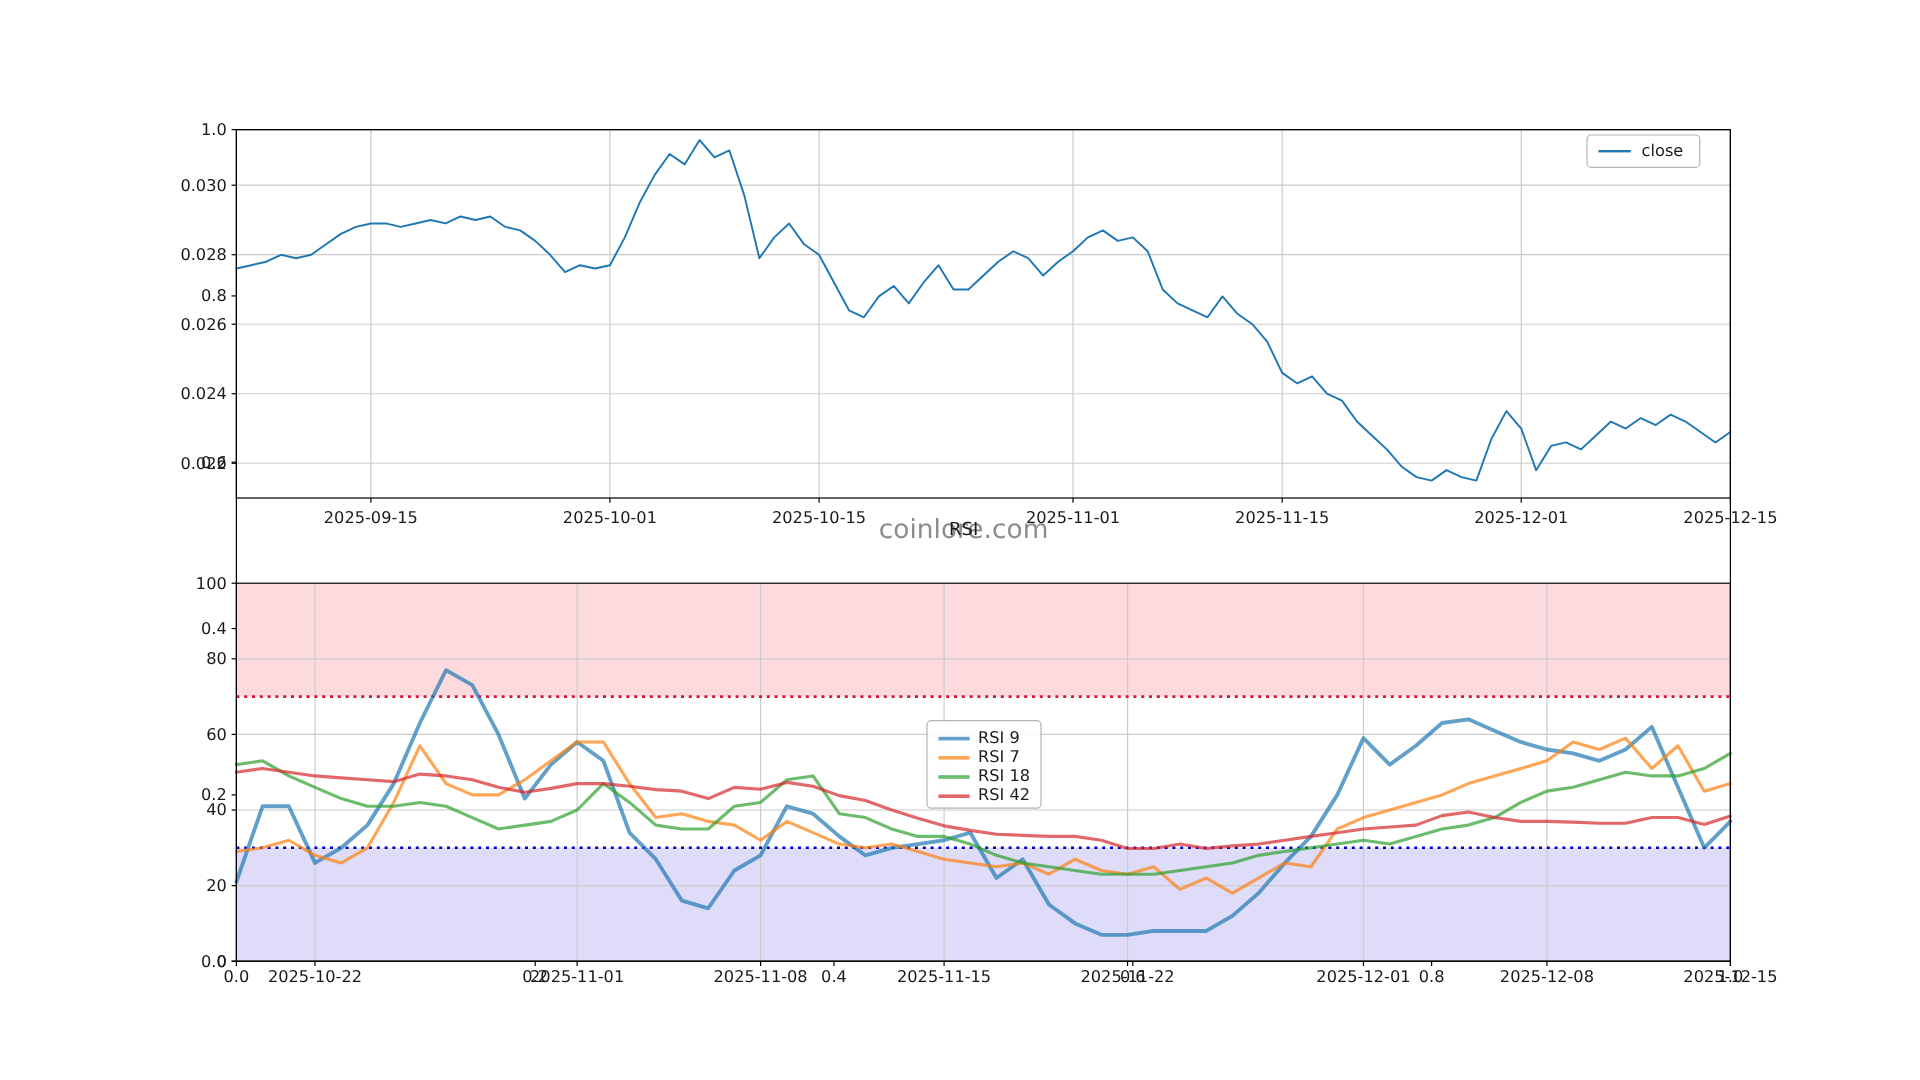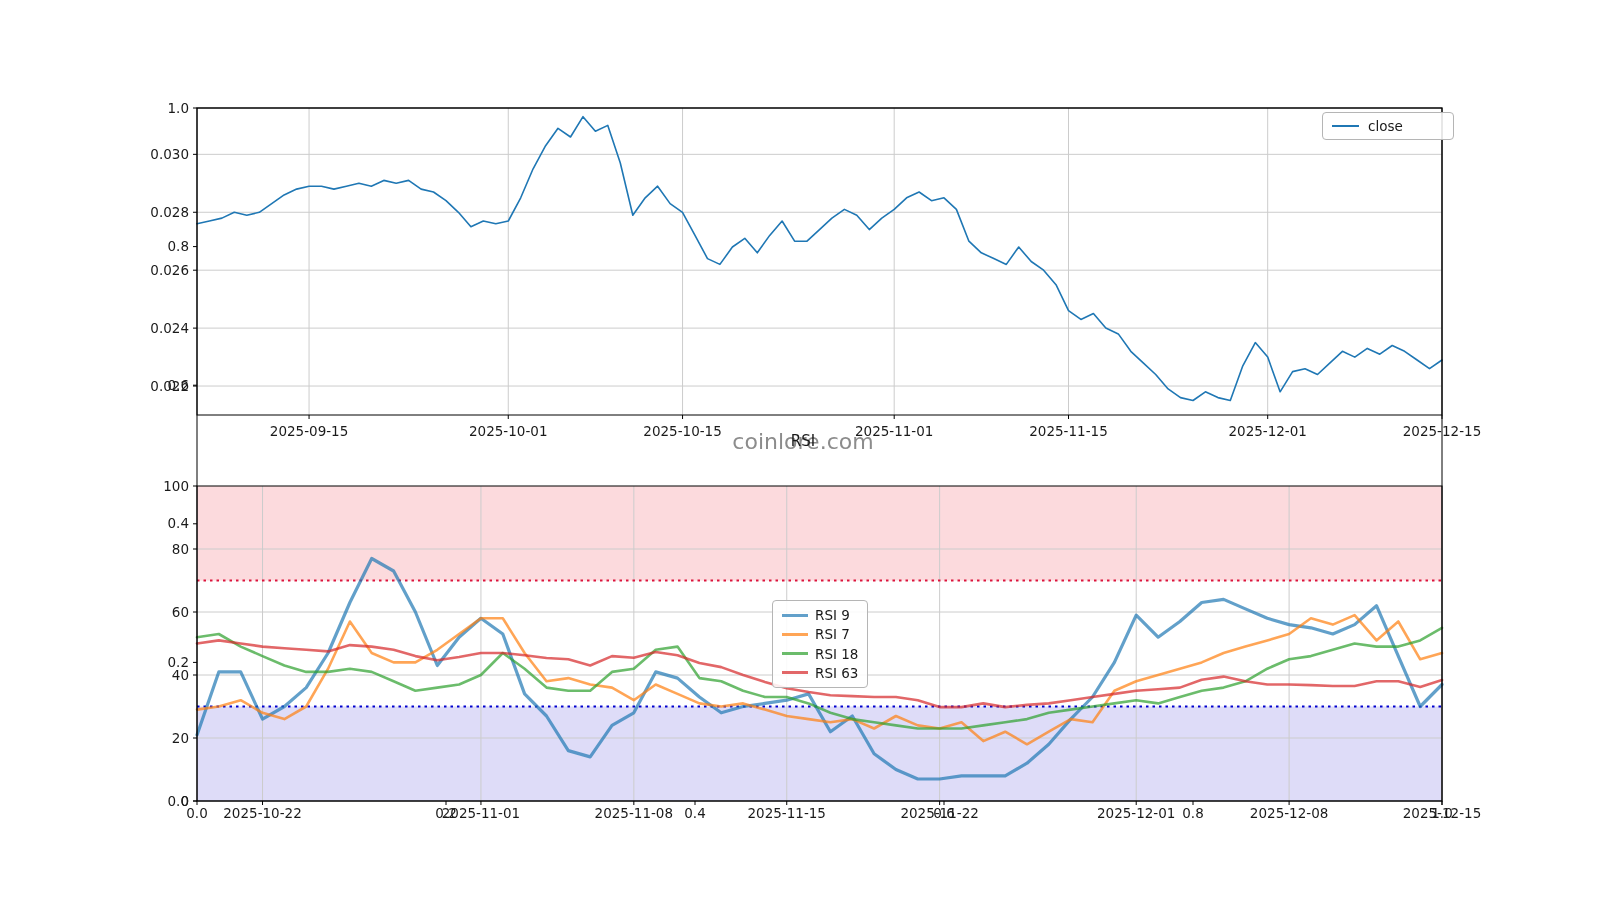--- a/index.html
+++ b/index.html
@@ -5,24 +5,24 @@
   html,body{margin:0;padding:0;background:#ffffff;}
   body{width:1600px;height:900px;font-family:"DejaVu Sans",sans-serif;}
   .stage{position:relative;width:1600px;height:900px;background:#ffffff;overflow:hidden;}
   #chart-svg{position:absolute;left:0;top:0;}
   .watermark{position:absolute;left:803px;top:427px;transform:translateX(-50%);
     font-size:22px;line-height:30px;color:#8c8c8c;white-space:nowrap;}
   .rsi-title{position:absolute;left:803px;top:432px;transform:translateX(-50%);
     font-size:15px;color:#1a1a1a;white-space:nowrap;}
   .legend{position:absolute;background:rgba(255,255,255,0.88);border:1px solid #b5b5b5;
     border-radius:4px;font-size:13.5px;color:#1a1a1a;box-sizing:border-box;}
-  .legend-price{left:1322px;top:112px;width:132px;height:28px;display:flex;
+  .legend-price{left:1322px;top:112px;width:95px;height:28px;display:flex;
     align-items:center;gap:9px;padding:0 9px;}
   #price-legend-sample{display:inline-block;width:27px;height:2.5px;background:#1f77b4;}
-  .legend-rsi{left:772px;top:600px;width:96px;height:88px;padding:6px 9px;display:flex;
+  .legend-rsi{left:772px;top:600px;width:96px;height:74px;padding:6px 9px;display:flex;
     flex-direction:column;justify-content:space-between;}
   .lrow{display:flex;align-items:center;gap:7px;}
   .lsample{width:26px;height:3px;flex:0 0 auto;}
   .llabel{white-space:nowrap;}
 </style>
 </head>
 <body>
 
 <div class="stage">
   <svg id="chart-svg" width="1600" height="900">
@@ -156,16 +156,16 @@
       <div class="lrow">
         <span class="lsample" style="background: rgba(255, 127, 14, 0.7);"></span>
         <span class="llabel">RSI 7</span>
       </div>
       <div class="lrow">
         <span class="lsample" style="background: rgba(44, 160, 44, 0.7);"></span>
         <span class="llabel">RSI 18</span>
       </div>
       <div class="lrow">
         <span class="lsample" style="background: rgba(214, 39, 40, 0.7);"></span>
-        <span class="llabel">RSI 63</span>
+        <span class="llabel">RSI 42</span>
       </div>
     </div>
 </div>
 
 </body></html>

